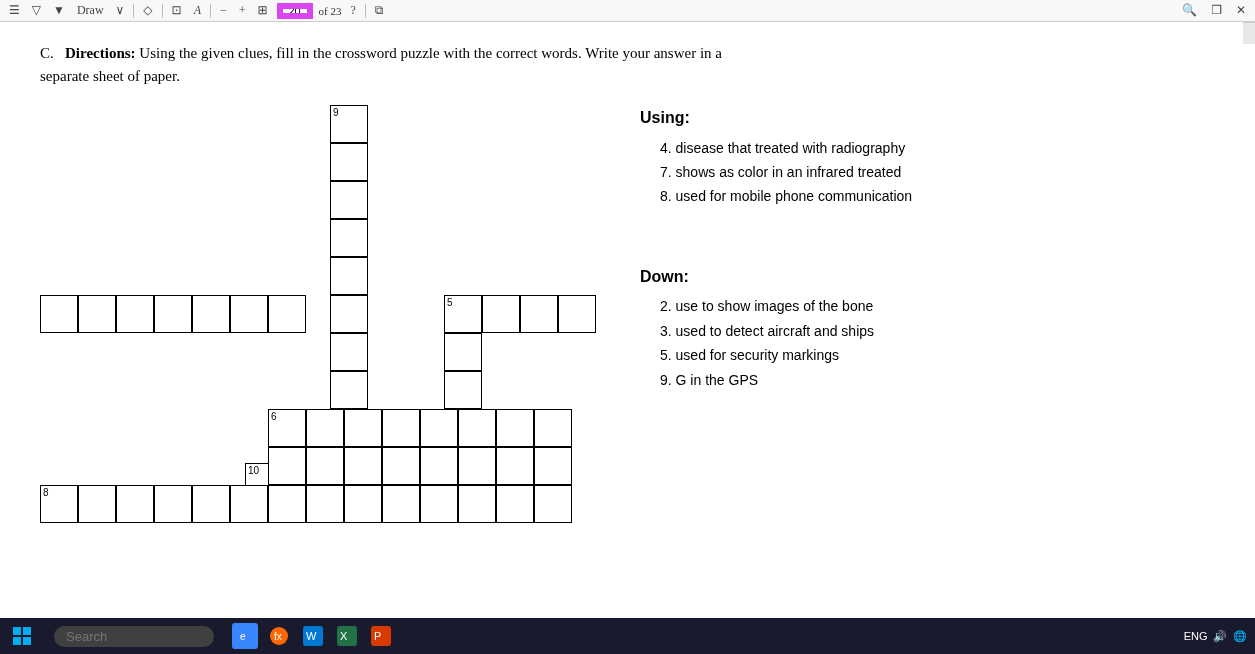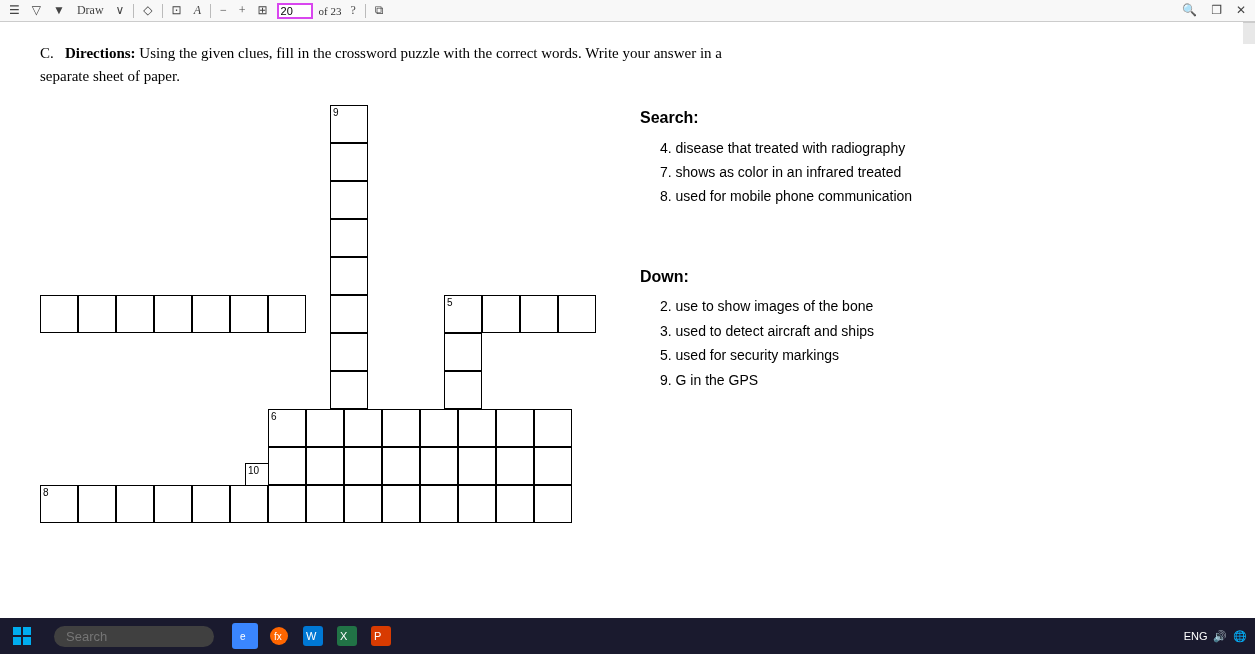--- a/index.html
+++ b/index.html
@@ -37,21 +37,22 @@
       background: #bbb;
     }
     .toolbar-input-group {
       display: flex;
       align-items: center;
       gap: 3px;
     }
     .toolbar-input {
       width: 36px;
       height: 16px;
-      border: 2px solid #d946ef;
+      border: 6px solid #d946ef;
+      text-align: center;
       font-size: 11px;
       padding: 0 2px;
     }
     .toolbar-page-info {
       font-size: 11px;
       color: #333;
     }
     .toolbar-right {
       margin-left: auto;
       display: flex;
@@ -306,21 +307,21 @@
           <div class="cell" style="left:342px; top:380px;"></div>
           <div class="cell" style="left:380px; top:380px;"></div>
           <div class="cell" style="left:418px; top:380px;"></div>
           <div class="cell" style="left:456px; top:380px;"></div>
           <div class="cell" style="left:494px; top:380px;"></div>
         </div>
       </div>
 
       <div class="clues-section">
         <div>
-          <div class="clues-heading">Search:</div>
+          <div class="clues-heading">Using:</div>
           <div class="clue-item">4. <span>disease that treated with radiography</span></div>
           <div class="clue-item">7. <span>shows as color in an infrared treated</span></div>
           <div class="clue-item">8. <span>used for mobile phone communication</span></div>
         </div>
         <div class="clues-down">
           <div class="clues-heading">Down:</div>
           <div class="clue-item">2. <span>use to show images of the bone</span></div>
           <div class="clue-item">3. <span>used to detect aircraft and ships</span></div>
           <div class="clue-item">5. <span>used for security markings</span></div>
           <div class="clue-item">9. <span>G in the GPS</span></div>

